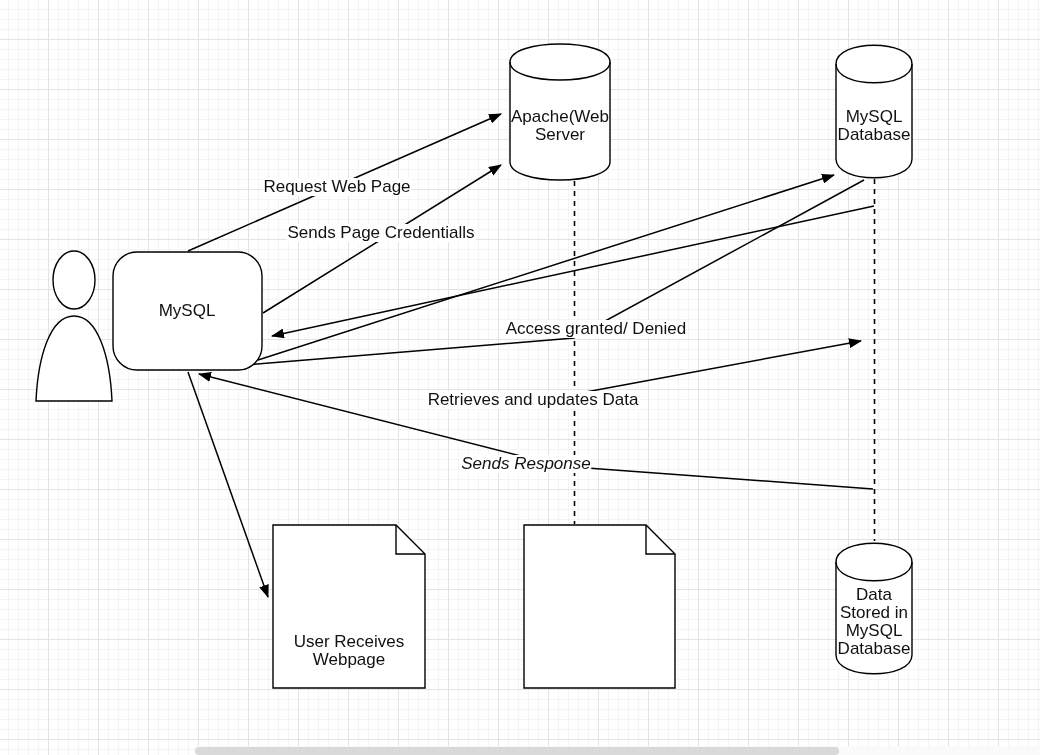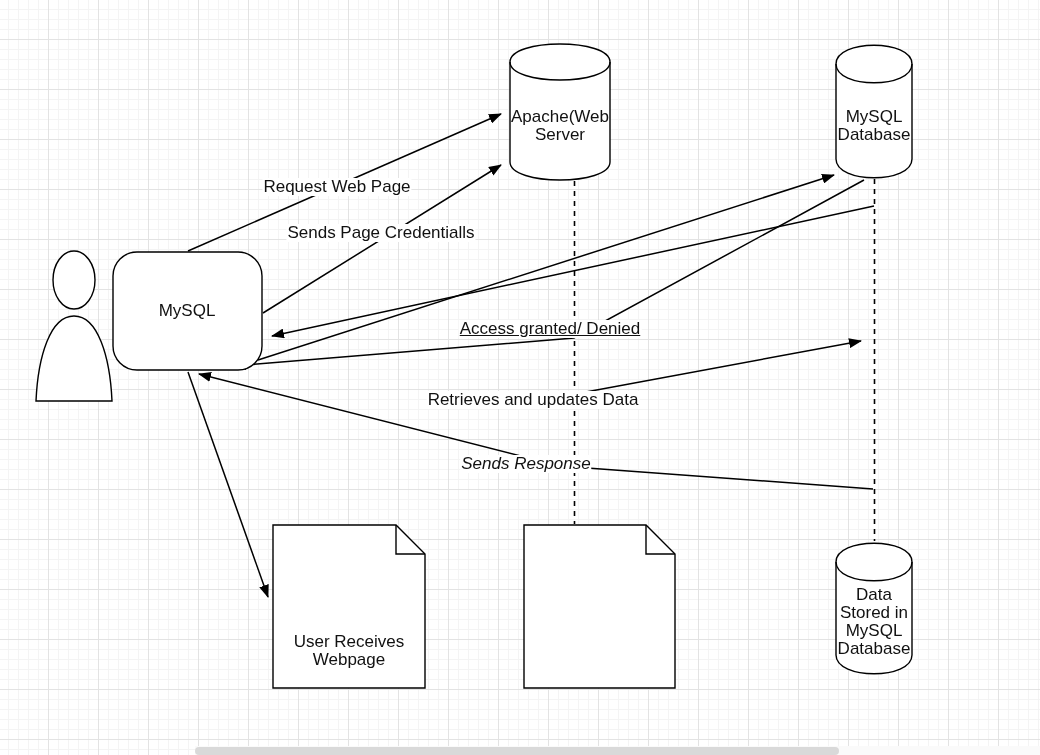--- a/index.html
+++ b/index.html
@@ -138,21 +138,21 @@
     <div>User Receives</div>
     <div>Webpage</div>
   </div>
 
 
   <div class="lbl" style="left:337px;top:187px;text-align:center;">Request Web Page</div>
 
   <div class="lbl" style="left:381px;top:233px;">Sends Page Credentialls</div>
 
 
-  <div class="lbl" style="left:550px;top:329px;text-decoration:underline;">Access granted/ Denied</div>
+  <div class="lbl" style="left:596px;top:329px;">Access granted/ Denied</div>
 
   <div class="lbl" style="left:533px;top:400px;">Retrieves and updates Data</div>
 
   <div class="lbl" style="left:526px;top:464px;font-style:italic;">Sends Response</div>
 
   <div class="scroll-track">
     <div class="scroll-thumb"></div>
   </div>
 
 </div>

